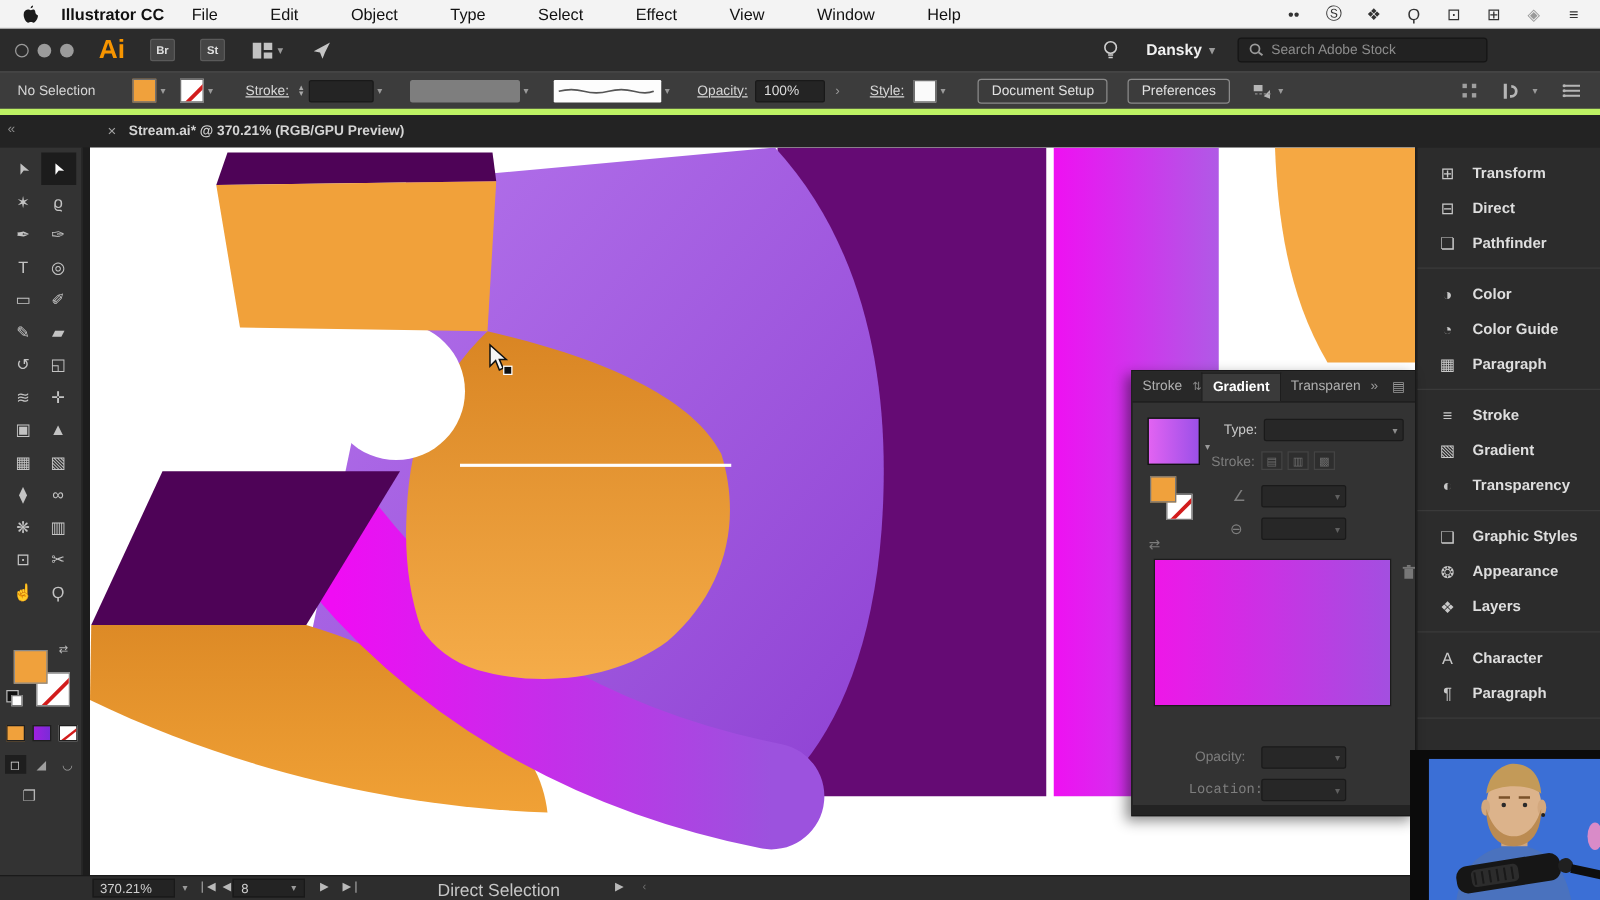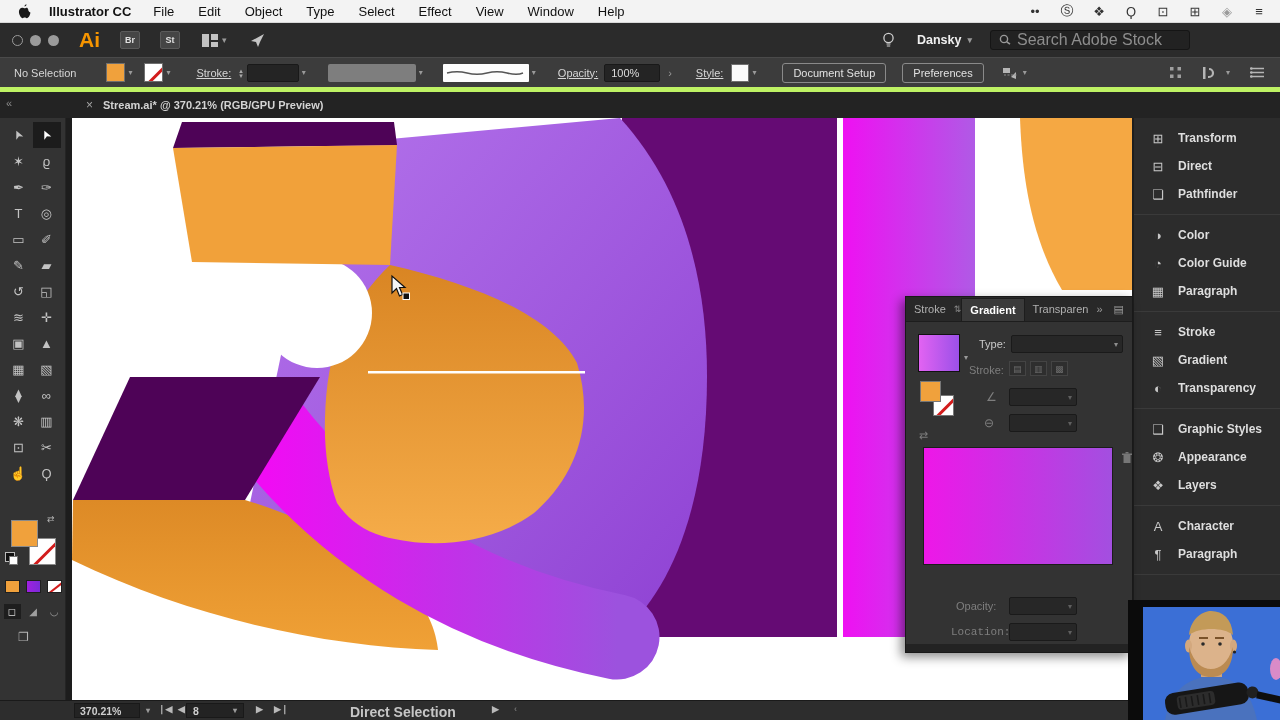--- a/index.html
+++ b/index.html
@@ -4,21 +4,21 @@
 <style>
   * { box-sizing: border-box; margin: 0; padding: 0; }
   html,body { width:1280px; height:720px; overflow:hidden; }
   body { position:relative; background:#1d1d1d; font-family:"Liberation Sans",sans-serif; -webkit-font-smoothing:antialiased; }
 
   
   .menubar { position:absolute; top:0; left:0; width:1280px; height:23px; background:#f3f3f3;
              display:flex; align-items:center; color:#111; font-size:13px; border-bottom:1px solid #d8d8d8; }
   .apple { margin-left:18px; display:flex; align-items:center; }
   .appname { font-weight:bold; margin-left:18px; }
-  .menus { display:flex; margin-left:22px; gap:24px; }
+  .menus { display:flex; margin-left:22px; gap:42px; }
   .menu { cursor:default; }
   .mb-spacer { flex:1; }
   .mstatus { display:flex; align-items:center; gap:18px; margin-right:14px; font-size:13px; color:#333; }
   .micon { min-width:14px; text-align:center; }
   .micon.dim { color:#9a9a9a; }
 
   
   .titlebar { position:absolute; top:23px; left:0; width:1280px; height:34px; background:#2b2b2b;
               display:flex; align-items:center; color:#cfcfcf; }
   .winbtns { display:flex; gap:7px; margin-left:12px; align-items:center; }
@@ -27,21 +27,21 @@
   .ailogo { color:#f79500; font-weight:bold; font-size:21px; margin-left:20px; letter-spacing:0; }
   .sqbtn { width:20px; height:18px; background:#454545; border:1px solid #5a5a5a; border-radius:2px;
            color:#e0e0e0; font-size:9px; font-weight:bold; display:flex; align-items:center; justify-content:center; margin-left:20px; }
   .wsicon { margin-left:22px; display:flex; align-items:center; gap:4px; color:#b5b5b5; }
   .rocket { margin-left:22px; color:#c5c5c5; }
   .tb-spacer { flex:1; }
   .bulb { color:#cfcfcf; margin-right:22px; }
   .account { color:#f0f0f0; font-weight:bold; font-size:12.5px; display:flex; gap:6px; align-items:center; margin-right:18px; }
   .chev { color:#9a9a9a; font-size:9px; }
   .stocksearch { width:200px; height:20px; background:#222; border:1px solid #151515; border-radius:3px;
-                 display:flex; align-items:center; gap:6px; padding:0 8px; color:#8d8d8d; font-size:16px; margin-right:90px; }
+                 display:flex; align-items:center; gap:6px; padding:0 8px; color:#8d8d8d; font-size:11px; margin-right:90px; }
 
   
   .controlbar { position:absolute; top:57px; left:0; width:1280px; height:35px; background:#3c3c3c;
                 border-top:1px solid #4a4a4a; border-bottom:5px solid #bef264;
                 display:flex; align-items:center; color:#d6d6d6; font-size:11px; }
   .cb-label { margin-left:14px; }
   .cb-link { text-decoration:underline; }
   .swatch { width:19px; height:19px; border:1px solid #6f6f6f; }
   .swatch.none { background:#fff; position:relative; overflow:hidden; }
   .swatch.none::after { content:""; position:absolute; left:-4px; top:8px; width:34px; height:2.5px; background:#d21c1c; transform:rotate(-45deg); }
@@ -114,21 +114,21 @@
 
   
   .dock { position:absolute; top:118px; left:1133px; width:147px; height:602px; background:#2c2c2c; border-left:1px solid #1e1e1e; }
   .dockgroup { padding:6px 0; border-bottom:1px solid #3a3a3a; }
   .dockitem { height:28px; display:flex; align-items:center; gap:10px; padding-left:14px; }
   .dockicon { width:20px; text-align:center; color:#c8c8c8; font-size:13px; }
   .docklabel { color:#dedede; font-size:12px; font-weight:bold; }
 
   
   .statusbar { position:absolute; top:700px; left:0; width:1280px; height:20px; background:#2d2d2d;
-               border-top:1px solid #1a1a1a; color:#bdbdbd; font-size:10.5px;font-weight:bold; }
+               border-top:1px solid #1a1a1a; color:#bdbdbd; font-size:10.5px; }
   .zoombox { position:absolute; left:74px; top:2px; width:66px; height:15px; background:#232323; border:1px solid #191919;
              display:flex; align-items:center; padding:0 5px; color:#cfcfcf; }
   .sb-chev { position:absolute; top:5px; color:#9a9a9a; font-size:8px; }
   .navbtn { position:absolute; top:3px; color:#b9b9b9; font-size:9px; }
   .abbox { position:absolute; left:186px; top:2px; width:58px; height:15px; background:#232323; border:1px solid #191919;
            display:flex; align-items:center; padding:0 6px; color:#cfcfcf; }
   .toolname { position:absolute; left:350px; top:3px; color:#c6c6c6; font-size:14px; }
 
   
   .webcam { position:absolute; left:1128px; top:600px; width:152px; height:120px; background:#0b0b0b;

